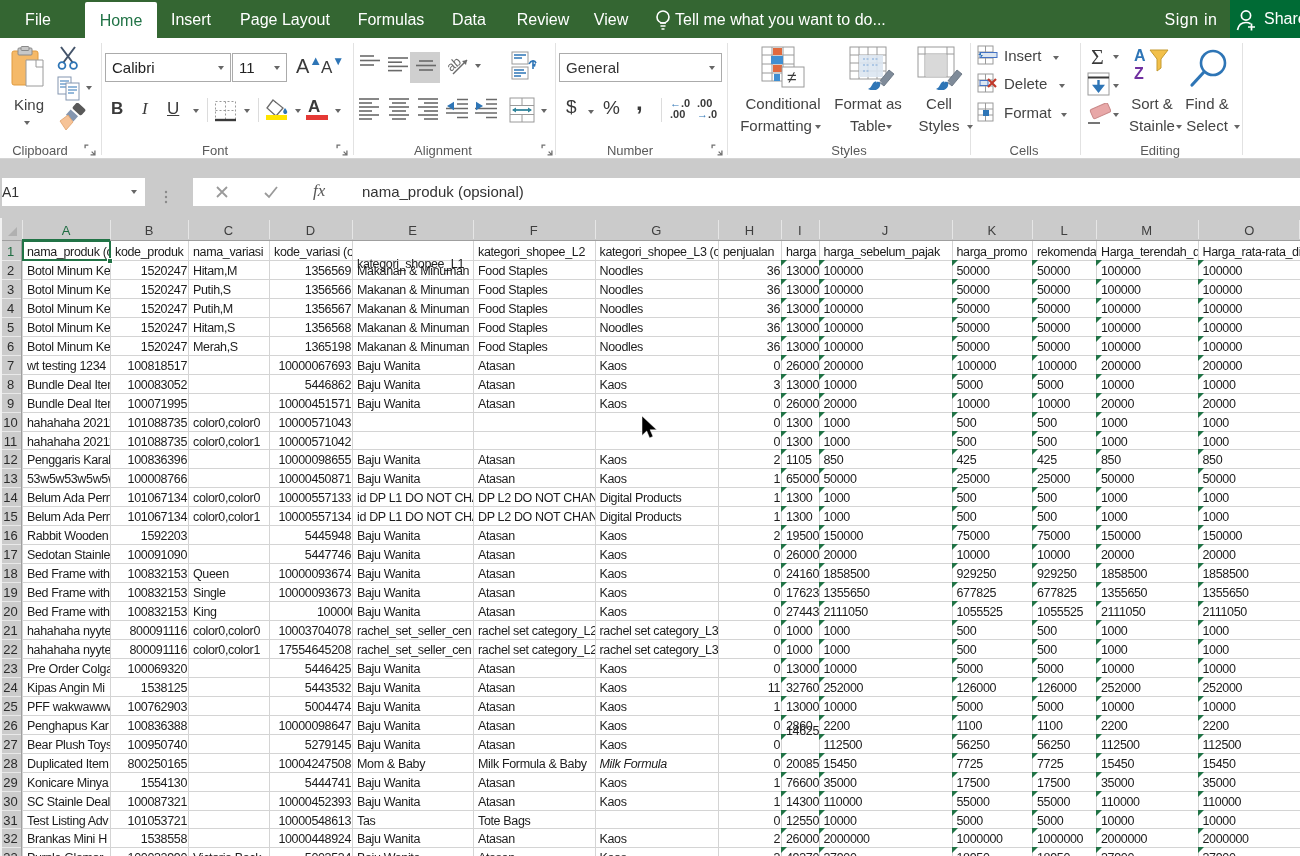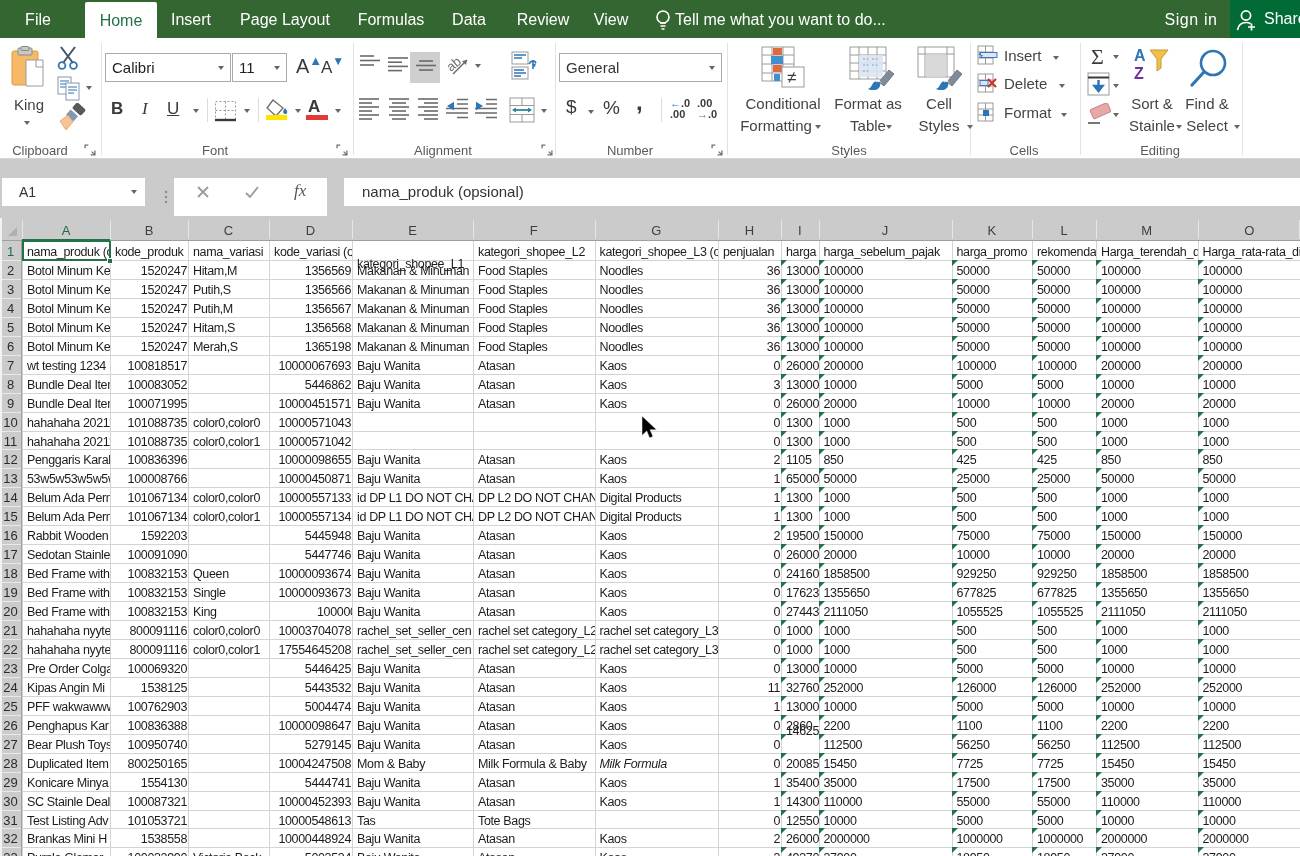--- a/index.html
+++ b/index.html
@@ -12,22 +12,22 @@
 #ribbon{position:absolute;left:0;top:38px;width:1300px;height:121px;background:#fff;border-bottom:1px solid #d5d5d5}
 .gsep{position:absolute;top:5px;height:112px;width:1px;background:#e2e2e2}
 .glab{position:absolute;top:105px;font-size:13px;color:#595959;text-align:center}
 .dlg{position:absolute;width:12px;height:12px}
 .btxt{position:absolute;font-size:15px;color:#444}
 .arr{position:absolute;width:0;height:0;border-left:3.5px solid transparent;border-right:3.5px solid transparent;border-top:4px solid #666}
 .combo{position:absolute;background:#fff;border:1px solid #ababab;font-size:15px;color:#222;line-height:28px}
 .combo .arr{right:6px;top:12px}
 
 #fstrip{position:absolute;left:0;top:159px;width:1300px;height:59px;background:#cbcbcb}
-#namebox{position:absolute;left:2px;top:19px;width:143px;height:28px;background:#fff;font-size:14px;color:#333;line-height:28px;padding-left:17px}
-#fxbox{position:absolute;left:174px;top:19px;width:153px;height:38px;background:#fff}
+#namebox{position:absolute;left:2px;top:19px;width:143px;height:28px;background:#fff;font-size:14px;color:#333;line-height:28px;padding-left:0}
+#fxbox{position:absolute;left:193px;top:19px;width:153px;height:28px;background:#fff}
 #fbar{position:absolute;left:344px;top:19px;width:956px;height:28px;background:#fff;font-size:15px;color:#333;line-height:28px;padding-left:18px}
 
 #chead{position:absolute;left:0;top:218px;width:1300px;height:23px;background:#cbcbcb;border-bottom:1px solid #9f9f9f}
 .chl{position:absolute;top:3px;height:20px;line-height:20px;text-align:center;font-size:13px;color:#3f3f3f}
 .selc{color:#1e6c41}
 .chsep{position:absolute;top:2px;height:19px;width:1px;background:#e6e6e6}
 .asel{position:absolute;left:22px;top:21px;width:88px;height:2px;background:#217346}
 
 #grid{position:absolute;left:0;top:241px;width:1300px;height:615px;background:#fff;overflow:hidden}
 .vl{position:absolute;top:-241px;width:1px;background:#d4d4d4;height:856px}
@@ -1014,21 +1014,21 @@
     <i class="tri" style="left:1197.5px;top:511.65px"></i>
     <div class="cl" style="left:1197.5px;top:511.65px;width:103.5px;">15450</div>
     <div class="cl" style="left:22.0px;top:530.60px;width:88.0px;">Konicare Minya</div>
     <div class="cl cr" style="left:110.0px;top:530.60px;width:78.0px;">1554130</div>
     <div class="cl cr" style="left:269.0px;top:530.60px;width:83.0px;">5444741</div>
     <div class="cl" style="left:352.0px;top:530.60px;width:121.0px;">Baju Wanita</div>
     <div class="cl" style="left:473.0px;top:530.60px;width:121.5px;">Atasan</div>
     <div class="cl" style="left:594.5px;top:530.60px;width:123.5px;">Kaos</div>
     <div class="cl cr" style="left:718.0px;top:530.60px;width:63.0px;">1</div>
     <i class="tri" style="left:781.0px;top:530.60px"></i>
-    <div class="cl" style="left:781.0px;top:530.60px;width:37.5px;">35400</div>
+    <div class="cl" style="left:781.0px;top:530.60px;width:37.5px;">76600</div>
     <i class="tri" style="left:818.5px;top:530.60px"></i>
     <div class="cl" style="left:818.5px;top:530.60px;width:133.0px;">35000</div>
     <i class="tri" style="left:951.5px;top:530.60px"></i>
     <div class="cl" style="left:951.5px;top:530.60px;width:80.5px;">17500</div>
     <i class="tri" style="left:1032.0px;top:530.60px"></i>
     <div class="cl" style="left:1032.0px;top:530.60px;width:64.0px;">17500</div>
     <i class="tri" style="left:1096.0px;top:530.60px"></i>
     <div class="cl" style="left:1096.0px;top:530.60px;width:101.5px;">35000</div>
     <i class="tri" style="left:1197.5px;top:530.60px"></i>
     <div class="cl" style="left:1197.5px;top:530.60px;width:103.5px;">35000</div>

